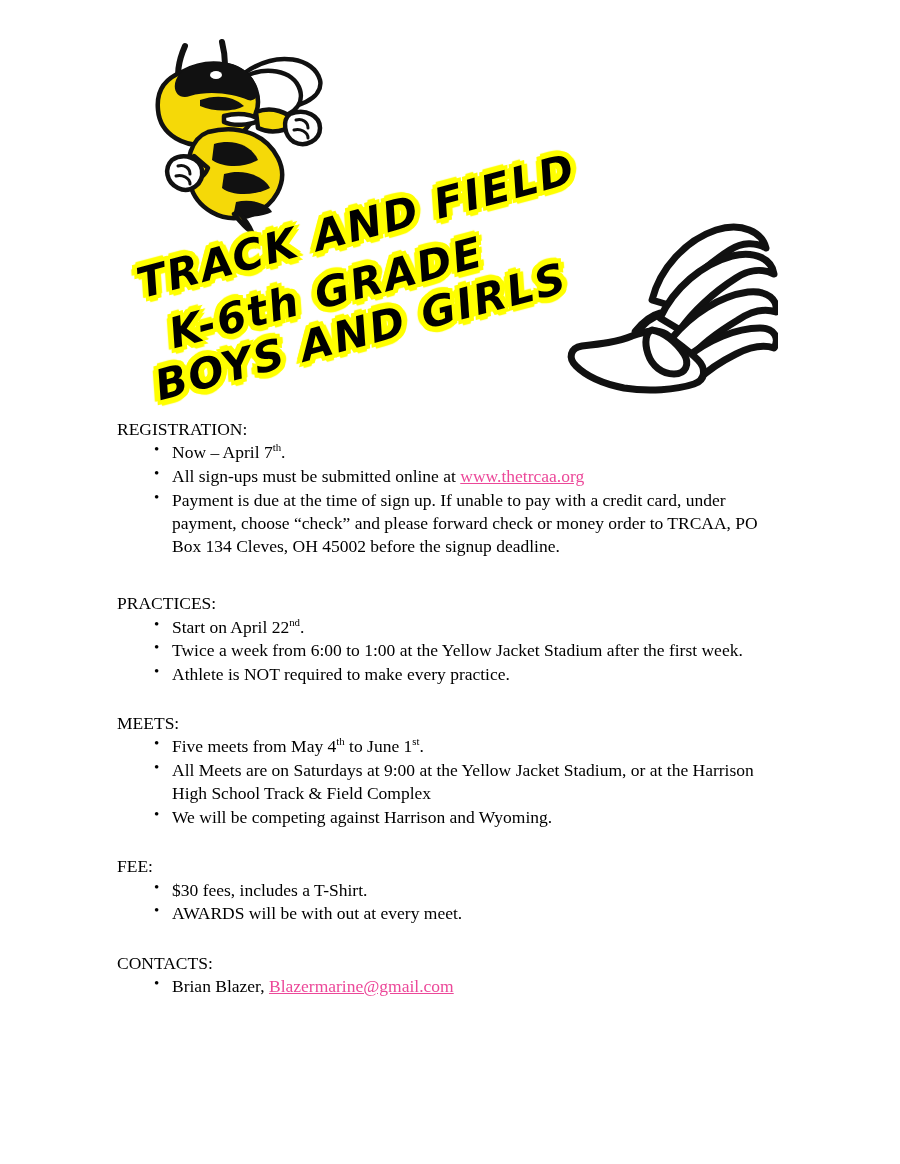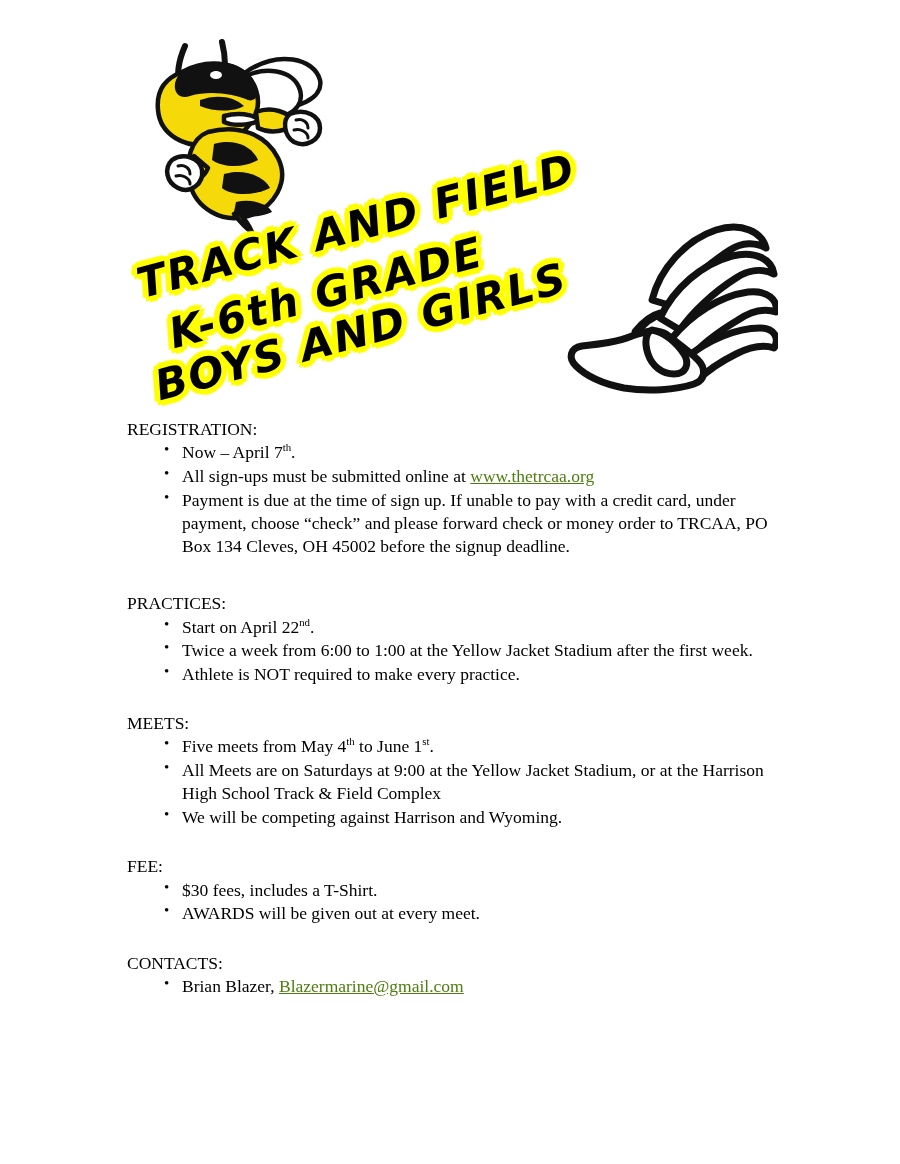--- a/index.html
+++ b/index.html
@@ -84,21 +84,21 @@
   }
   .wa-3 {
     left: 48px;  top: 212px;
     font-size: 42px;
     transform: rotate(-15deg);
   }
 
   
   .body-copy {
     position: absolute;
-    left: 127px;
+    left: 117px;
     top: 418px;
     width: 672px;
     font-size: 17.5px;
     line-height: 1.3;
   }
   .section { margin-bottom: 4px; }
   .section-heading {
     font-size: 17.5px;
     line-height: 1.32;
     margin: 0;
@@ -125,21 +125,21 @@
   }
   .gap-md { height: 22px; }
   .gap-lg { height: 30px; }
   sup {
     font-size: 0.62em;
     vertical-align: super;
     line-height: 0;
     font-family: Liberation Serif, serif;
   }
   .link {
-    color: #4d7c0f;
+    color: #ec4899;
   }
   .phone-line {
     display: block;
     margin-left: 105px;
     margin-top: 1px;
   }
 </style>
 </head>
 <body>
 
@@ -247,21 +247,21 @@
         <li><span>We will be competing against Harrison and Wyoming.</span></li>
       </ul>
     </div>
 
     <div class="gap-md"></div>
 
     <div class="section">
       <div class="section-heading">FEE:</div>
       <ul class="bullets">
         <li><span>$30 fees, includes a T-Shirt.</span></li>
-        <li><span>AWARDS will be given out at every meet.</span></li>
+        <li><span>AWARDS will be with out at every meet.</span></li>
       </ul>
     </div>
 
     <div class="gap-md"></div>
 
     <div class="section">
       <div class="section-heading">CONTACTS:</div>
       <ul class="bullets">
         <li><span>Brian Blazer,  </span><a class="link" href="#">Blazermarine@gmail.com</a></li>
       </ul>

